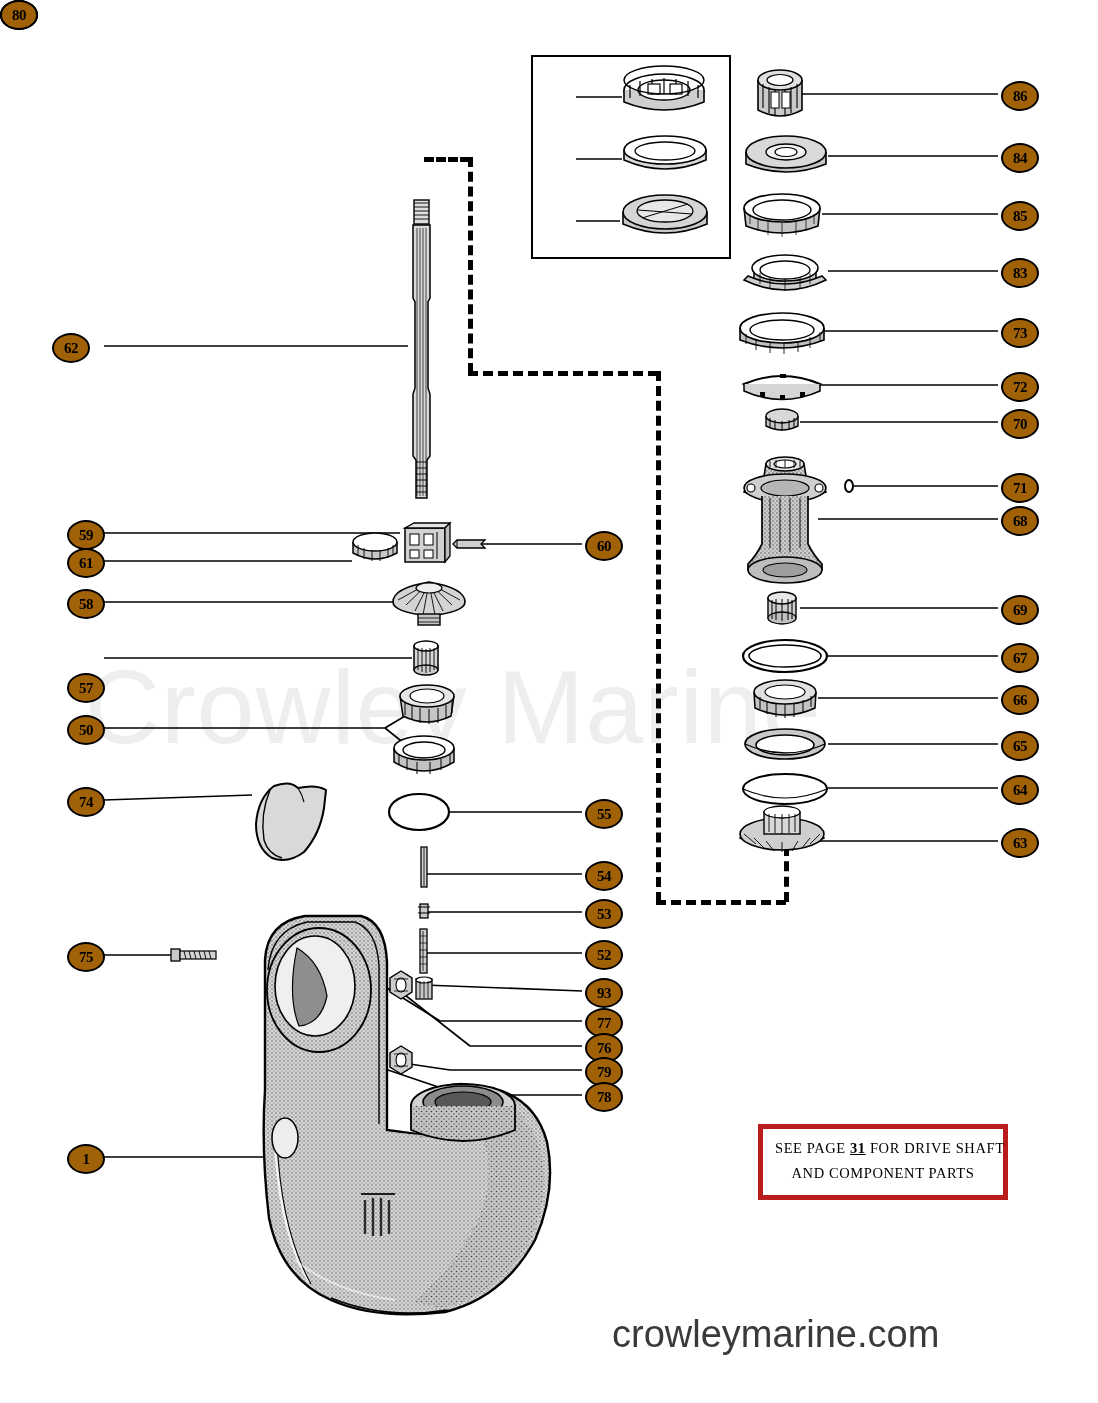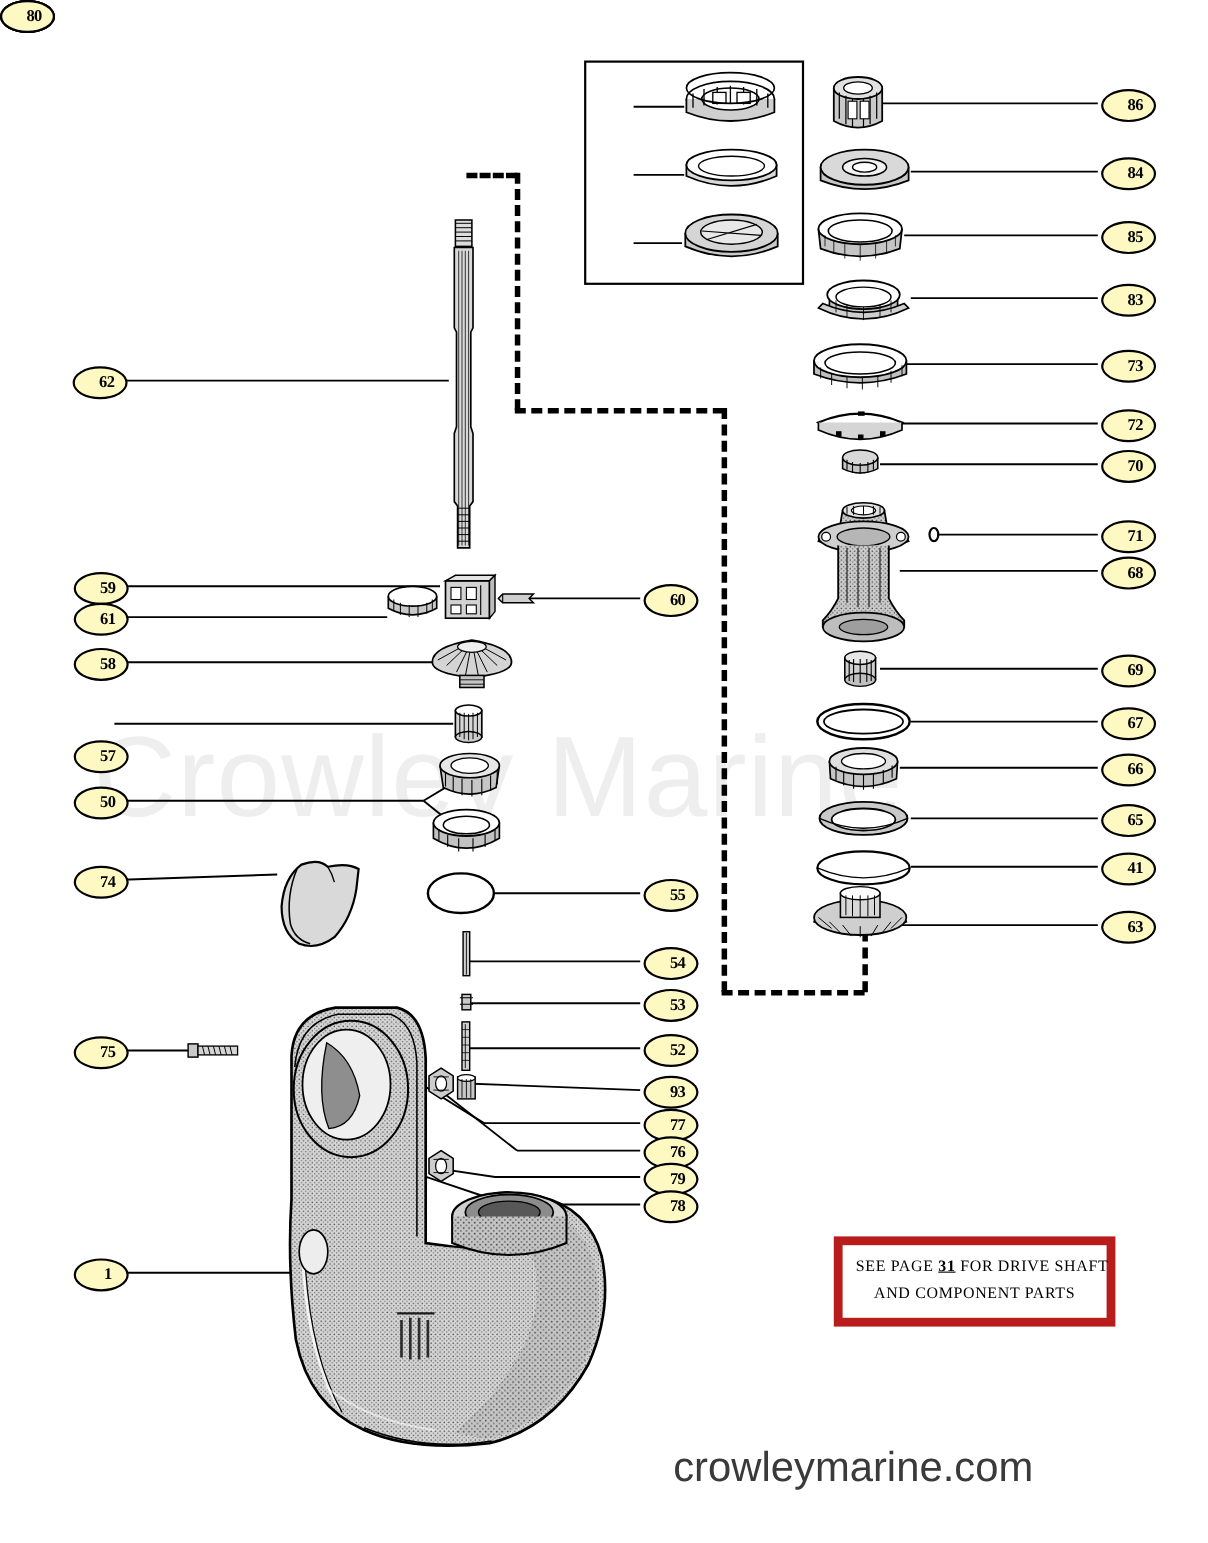--- a/index.html
+++ b/index.html
@@ -19,37 +19,37 @@
   }
   .wm-url{
     position:absolute;left:612px;top:1313px;
     font-family:"Liberation Sans", sans-serif;
     font-size:38px;color:#3a3a3a;white-space:nowrap;z-index:6;
   }
 
   
   .callout{
     position:absolute;width:34px;height:26px;border:2.2px solid #000;
-    border-radius:50%;background:#fef9c3;
+    border-radius:50%;background:#a16207;
     display:flex;align-items:center;justify-content:center;
     font-family:"Liberation Serif", serif;
     font-weight:bold;font-size:15px;line-height:1;color:#000;
-    z-index:5;letter-spacing:-0.5px;padding-left:12px;
+    z-index:5;letter-spacing:-0.5px;
   }
   svg.leadsvg{position:absolute;left:0;top:0;width:1098px;height:1403px;
     pointer-events:none;z-index:3;}
 
   
   .inset-box{
     position:absolute;border:2.4px solid #000;background:transparent;z-index:2;
   }
 
   
   .note-box{
-    position:absolute;border:8px solid #b91c1c;background:#fff;
+    position:absolute;border:5px solid #b91c1c;background:#fff;
     padding:7px 12px 8px 12px;text-align:center;z-index:5;
     font-family:"Liberation Serif", serif;
   }
   .note-line{font-size:14.5px;letter-spacing:0.6px;color:#000;white-space:nowrap;line-height:1.75;}
   .note-line .u{text-decoration:underline;font-weight:bold;}
 
   
   .dash-h{position:absolute;height:0;border-top:5px dashed #000;z-index:2;}
   .dash-v{position:absolute;width:0;border-left:5px dashed #000;z-index:2;}
 
@@ -562,21 +562,21 @@
       </g>
     </svg>
   </div>
 
   <div class="note-box" style="left:758px;top:1124px;width:216px;">
     <div class="note-line"><span>SEE PAGE </span><span class="u">31</span><span> FOR DRIVE SHAFT</span></div>
     <div class="note-line">AND COMPONENT PARTS</div>
   </div>
 
   <div id="callout-layer">
-      <div class="callout" style="left: 66px; top: 333px; text-align: center;">62</div>
+      <div class="callout" style="left: 52px; top: 333px; text-align: center;">62</div>
       <div class="callout" style="left: 67px; top: 520px;">59</div>
       <div class="callout" style="left: 67px; top: 548px;">61</div>
       <div class="callout" style="left: 67px; top: 589px;">58</div>
       <div class="callout" style="left: 67px; top: 645px; margin-top: 28px;">57</div>
       <div class="callout" style="left: 67px; top: 715px;">50</div>
       <div class="callout" style="left: 67px; top: 787px;">74</div>
       <div class="callout" style="left: 67px; top: 942px;">75</div>
       <div class="callout" style="left: 67px; top: 1144px;">1</div>
       <div class="callout" style="left: 585px; top: 531px;">60</div>
       <div class="callout" style="left: 585px; top: 799px;">55</div>
@@ -594,21 +594,21 @@
       <div class="callout" style="left: 1001px; top: 258px;">83</div>
       <div class="callout" style="left: 1001px; top: 318px;">73</div>
       <div class="callout" style="left: 1001px; top: 372px;">72</div>
       <div class="callout" style="left: 1001px; top: 409px;">70</div>
       <div class="callout" style="left: 1001px; top: 473px;">71</div>
       <div class="callout" style="left: 1001px; top: 506px;">68</div>
       <div class="callout" style="left: 1001px; top: 595px;">69</div>
       <div class="callout" style="left: 1001px; top: 643px;">67</div>
       <div class="callout" style="left: 1001px; top: 685px;">66</div>
       <div class="callout" style="left: 1001px; top: 731px;">65</div>
-      <div class="callout" style="left: 1001px; top: 775px;">41</div>
+      <div class="callout" style="left: 1001px; top: 775px;">64</div>
       <div class="callout" style="left: 1001px; top: 828px;">63</div>
       <div class="callout">82</div>
       <div class="callout">81</div>
       <div class="callout">80</div>
     </div>
 
   <div class="wm-url">crowleymarine.com</div>
 
 </div>
 

